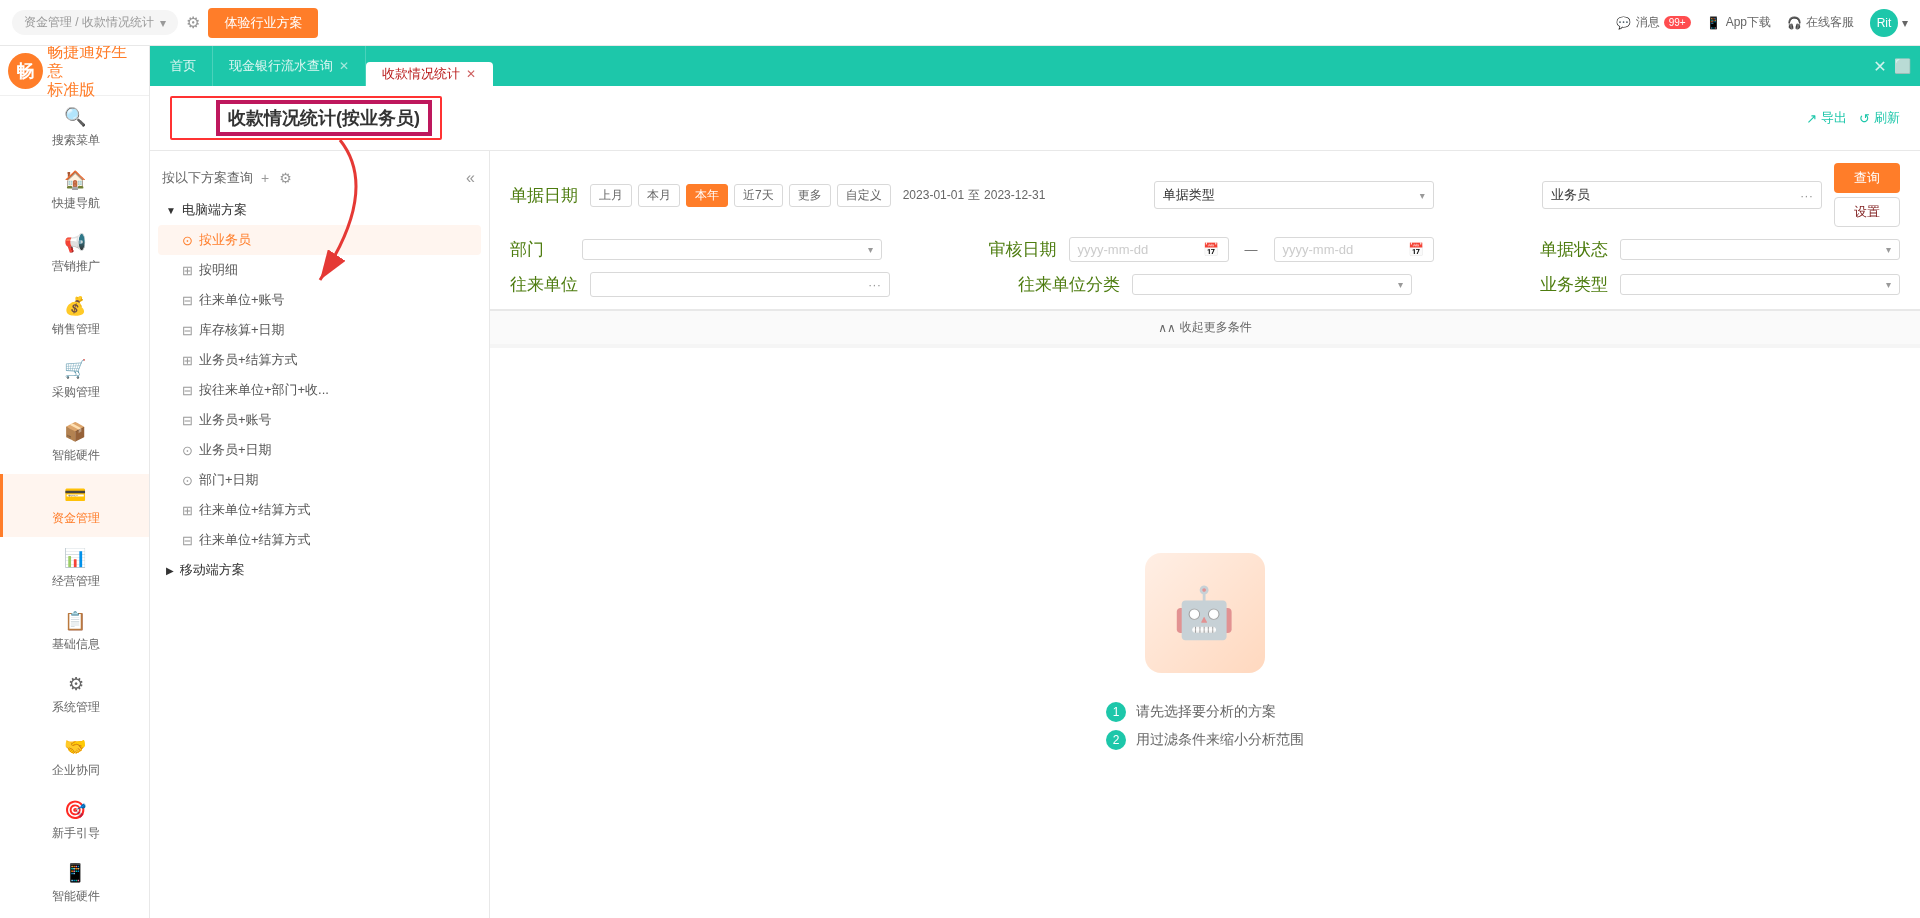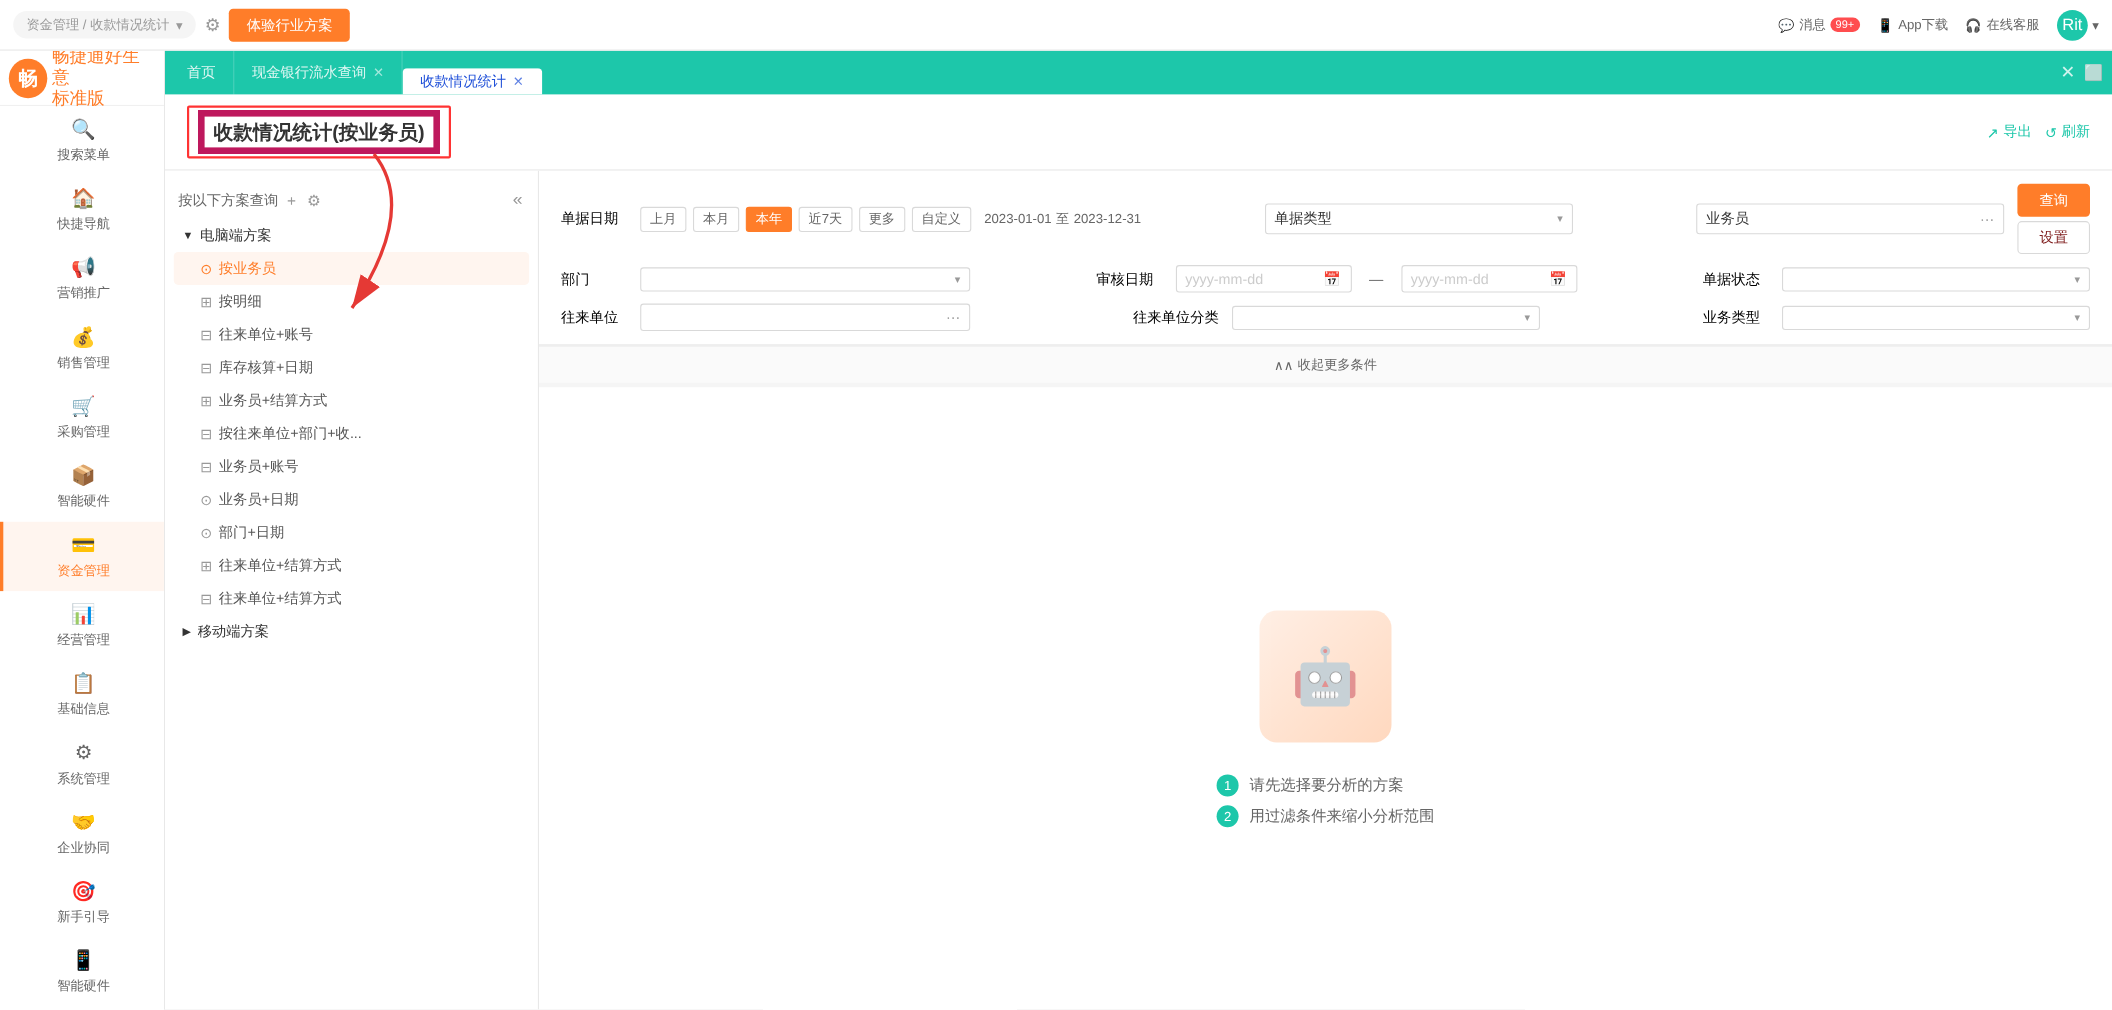--- a/index.html
+++ b/index.html
@@ -138,21 +138,21 @@
       padding: 0 16px;
       font-size: 13px;
       color: rgba(255,255,255,0.85);
       cursor: pointer;
       gap: 6px;
       border-right: 1px solid rgba(255,255,255,0.2);
     }
     .tab-item:first-child { padding-left: 20px; }
     .tab-item.active {
       background: #fff;
-      color: #1d4ed8;
+      color: #b91c1c;
       border-radius: 4px 4px 0 0;
       margin-top: 16px;
     }
     .tab-close {
       font-size: 12px;
       opacity: 0.7;
     }
     .tab-spacer { flex: 1; }
     .tab-controls {
       display: flex;
@@ -168,22 +168,23 @@
       padding: 10px 20px;
       display: flex;
       align-items: center;
       justify-content: space-between;
       border-bottom: 1px solid #e8e8e8;
     }
     .page-title {
       font-size: 18px;
       font-weight: bold;
       color: #333;
-      border: 6px solid #be185d;
+      border: 4px solid #be185d;
       padding: 2px 8px;
+      margin-left: 36px;
     }
     .page-actions {
       display: flex;
       align-items: center;
       gap: 12px;
     }
     .action-btn {
       display: flex;
       align-items: center;
       gap: 4px;
@@ -201,22 +202,22 @@
       border-bottom: 1px solid #e8e8e8;
     }
     .filter-row {
       display: flex;
       align-items: center;
       gap: 12px;
       margin-bottom: 10px;
     }
     .filter-row:last-child { margin-bottom: 0; }
     .filter-label {
-      color: #000000;
-      font-size: 13px;
+      color: #4d7c0f;
+      font-size: 17px;
       white-space: nowrap;
       min-width: 60px;
     }
     .date-shortcuts {
       display: flex;
       align-items: center;
       gap: 6px;
     }
     .date-btn {
       padding: 2px 8px;
@@ -416,21 +417,21 @@
       </div>
       <div style="display:flex;align-items:center;gap:4px;cursor:pointer;">
         <span>📱</span>
         <span>App下载</span>
       </div>
       <div style="display:flex;align-items:center;gap:4px;cursor:pointer;">
         <span>🎧</span>
         <span>在线客服</span>
       </div>
       <div style="display:flex;align-items:center;gap:4px;cursor:pointer;">
-        <div style="width:28px;height:28px;background:#1dc7aa;border-radius:50%;display:flex;align-items:center;justify-content:center;color:#fff;font-size:15px;">
+        <div style="width:28px;height:28px;background:#1dc7aa;border-radius:50%;display:flex;align-items:center;justify-content:center;color:#fff;font-size:12px;">
           <span>Rit</span>
         </div>
         <span>▾</span>
       </div>
     </div>
   </div>
 
   <div class="main-layout" style="flex:1;overflow:hidden;">
 
     <div class="sidebar">

